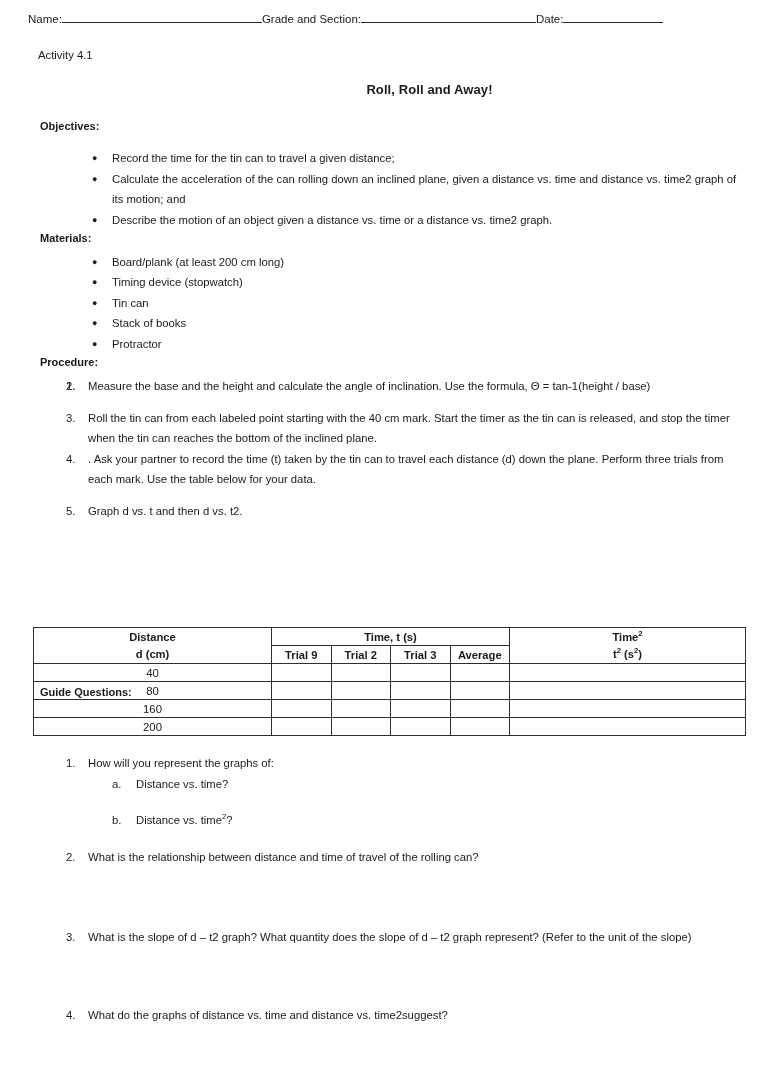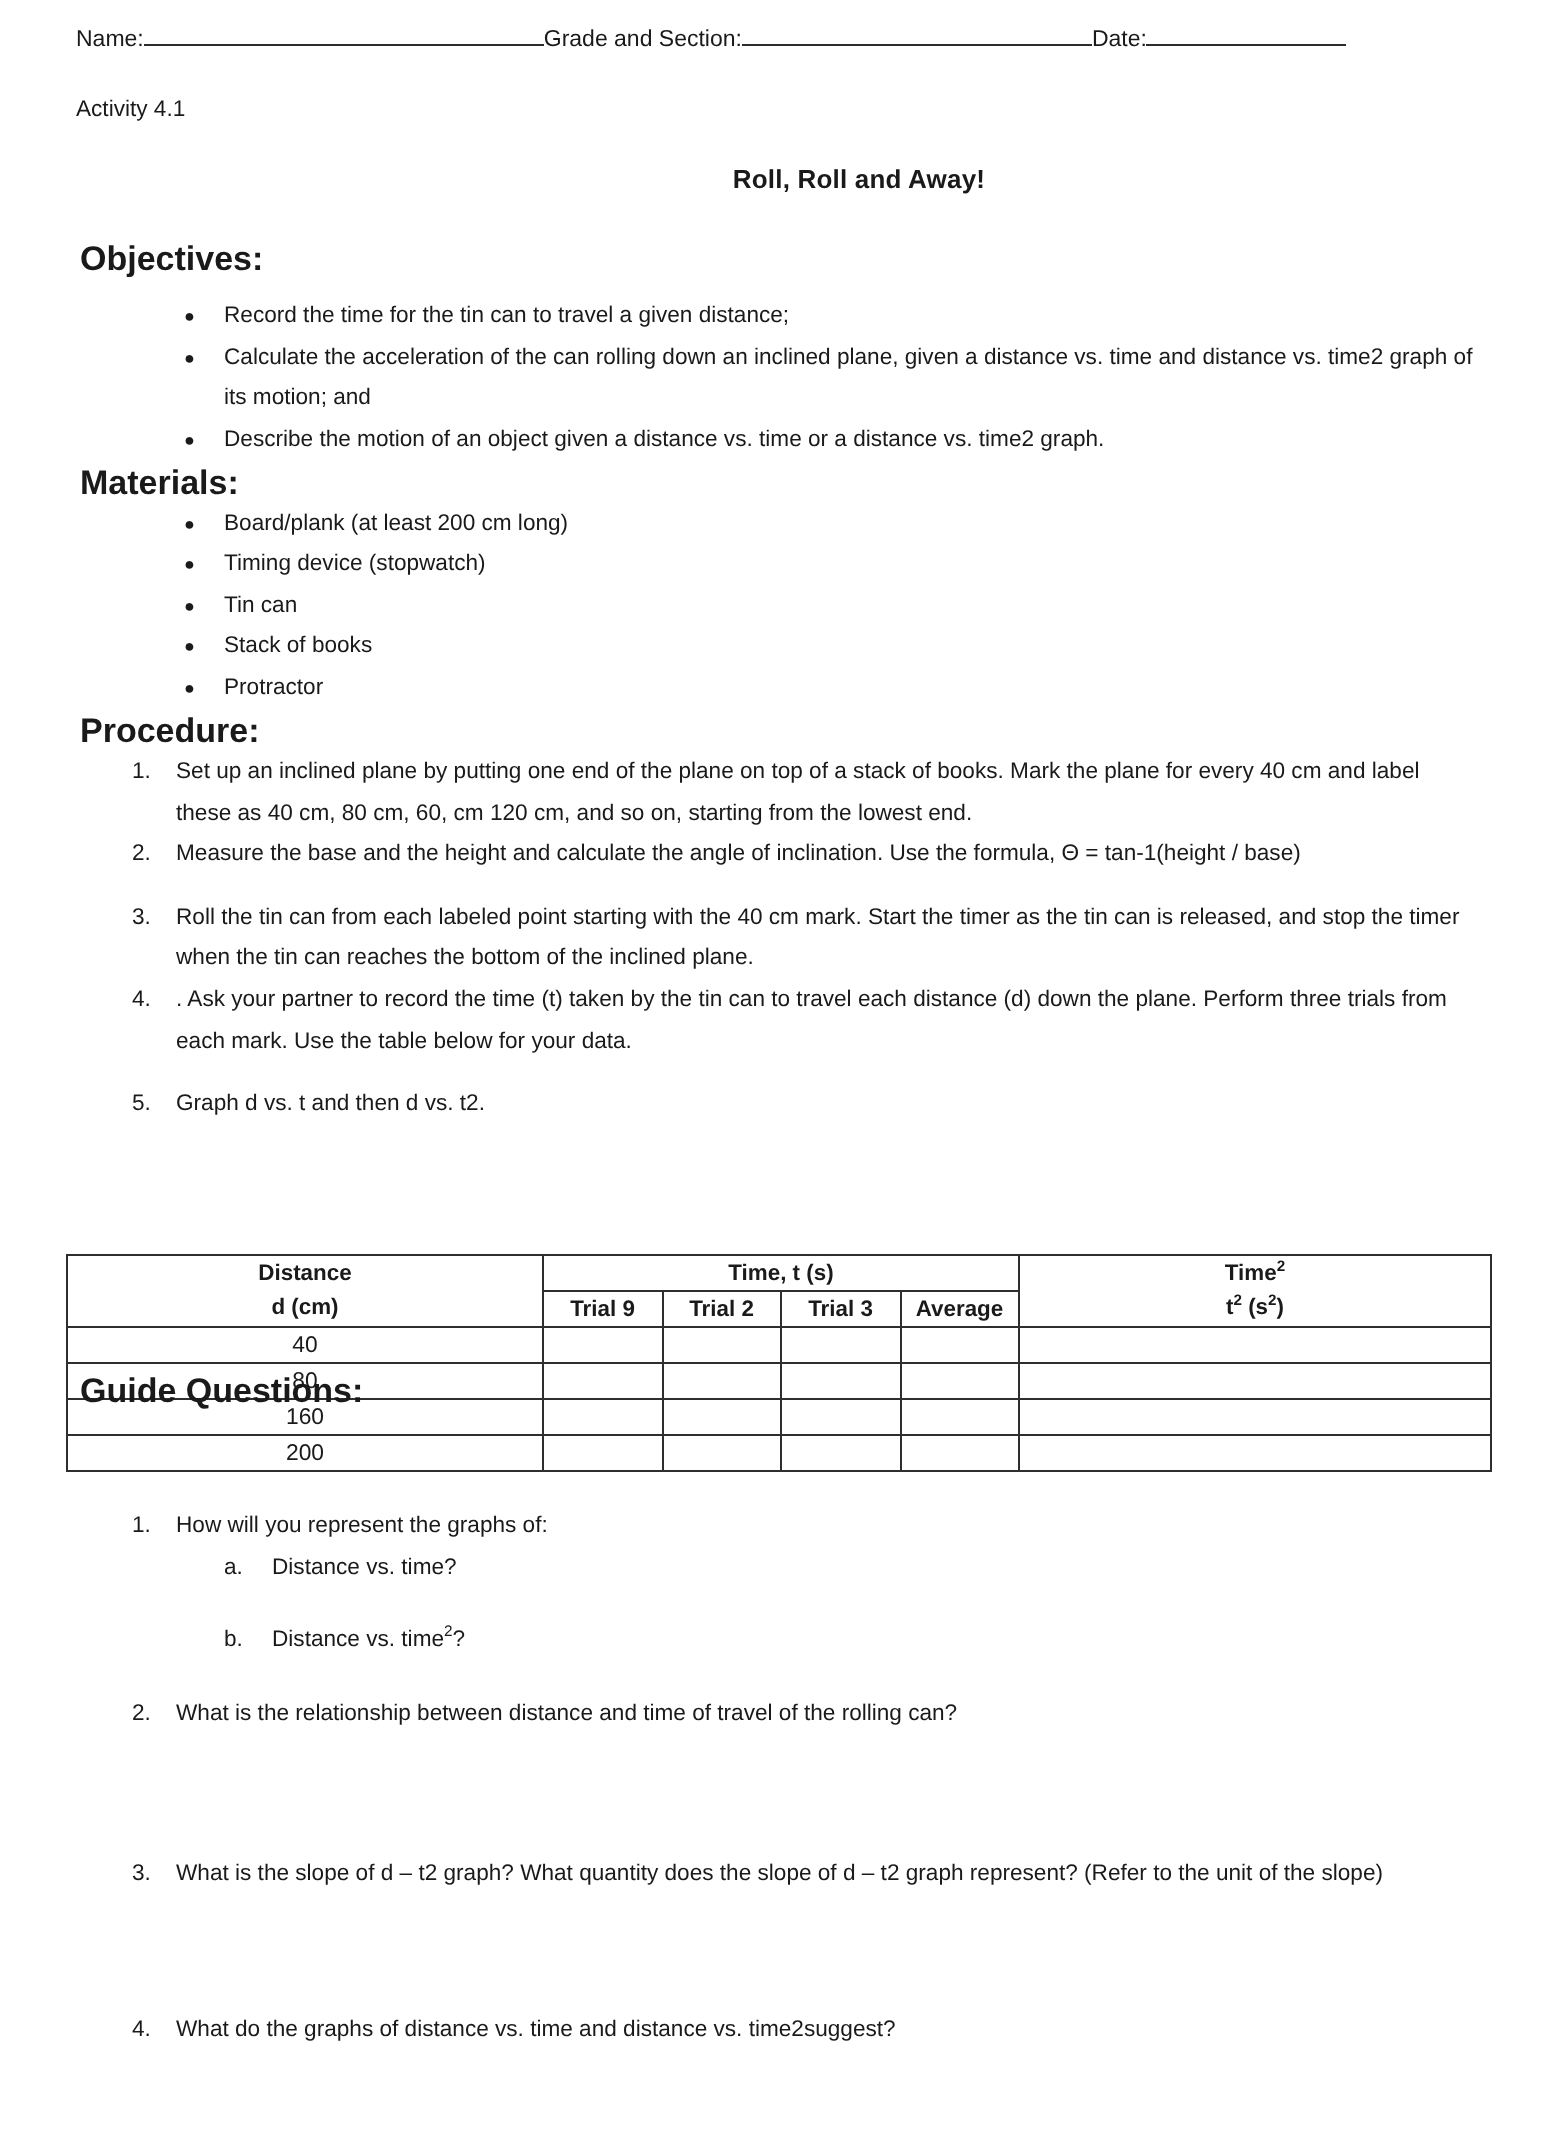--- a/index.html
+++ b/index.html
@@ -22,21 +22,21 @@
     position: relative;
     width: 775px;
     height: 1069px;
     padding: 0;
   }
 
   
   .header-row {
     position: absolute;
     top: 12px;
-    left: 38px;
+    left: 28px;
     width: 714px;
     display: flex;
     align-items: baseline;
     white-space: nowrap;
     font-size: 11.5px;
   }
   .hdr-label { flex: 0 0 auto; }
   .hdr-rule {
     flex: 1 1 auto;
     border-bottom: 1.1px solid #2b2b2b;
@@ -68,21 +68,21 @@
     letter-spacing: 0.1px;
     margin-left: 34px;
   }
   .doc-title .tt { padding-left: 16px; }
 
   
   .sec-head {
     position: absolute;
     left: 40px;
     font-weight: bold;
-    font-size: 17px;
+    font-size: 11px;
   }
 
   
   .blist {
     position: absolute;
     left: 0;
     width: 775px;
     margin: 0;
     padding: 0;
     list-style: none;
@@ -242,21 +242,20 @@
       <span class="bullet">●</span>
       <span>Protractor</span>
     </li>
   </ul>
 
   <div class="sec-head" style="top:356px;">Procedure:</div>
 
   <ol class="nlist" style="top:376px;">
     <li>
       <span class="num">1.</span>
-      <span>Set up an inclined plane by putting one end of the plane on top of a stack of books. Mark the plane for every 40 cm and label these as 40 cm, 80 cm, 60, cm 120 cm, and so on, starting from the lowest end.</span>
     </li>
     <li>
       <span class="num">2.</span>
       <span>Measure the base and the height and calculate the angle of inclination. Use the formula, Θ = tan-1(height / base)</span>
     </li>
     <li class="gap-11">
       <span class="num">3.</span>
       <span>Roll the tin can from each labeled point starting with the 40 cm mark. Start the timer as the tin can is released, and stop the timer when the tin can reaches the bottom of the inclined plane.</span>
     </li>
     <li>

